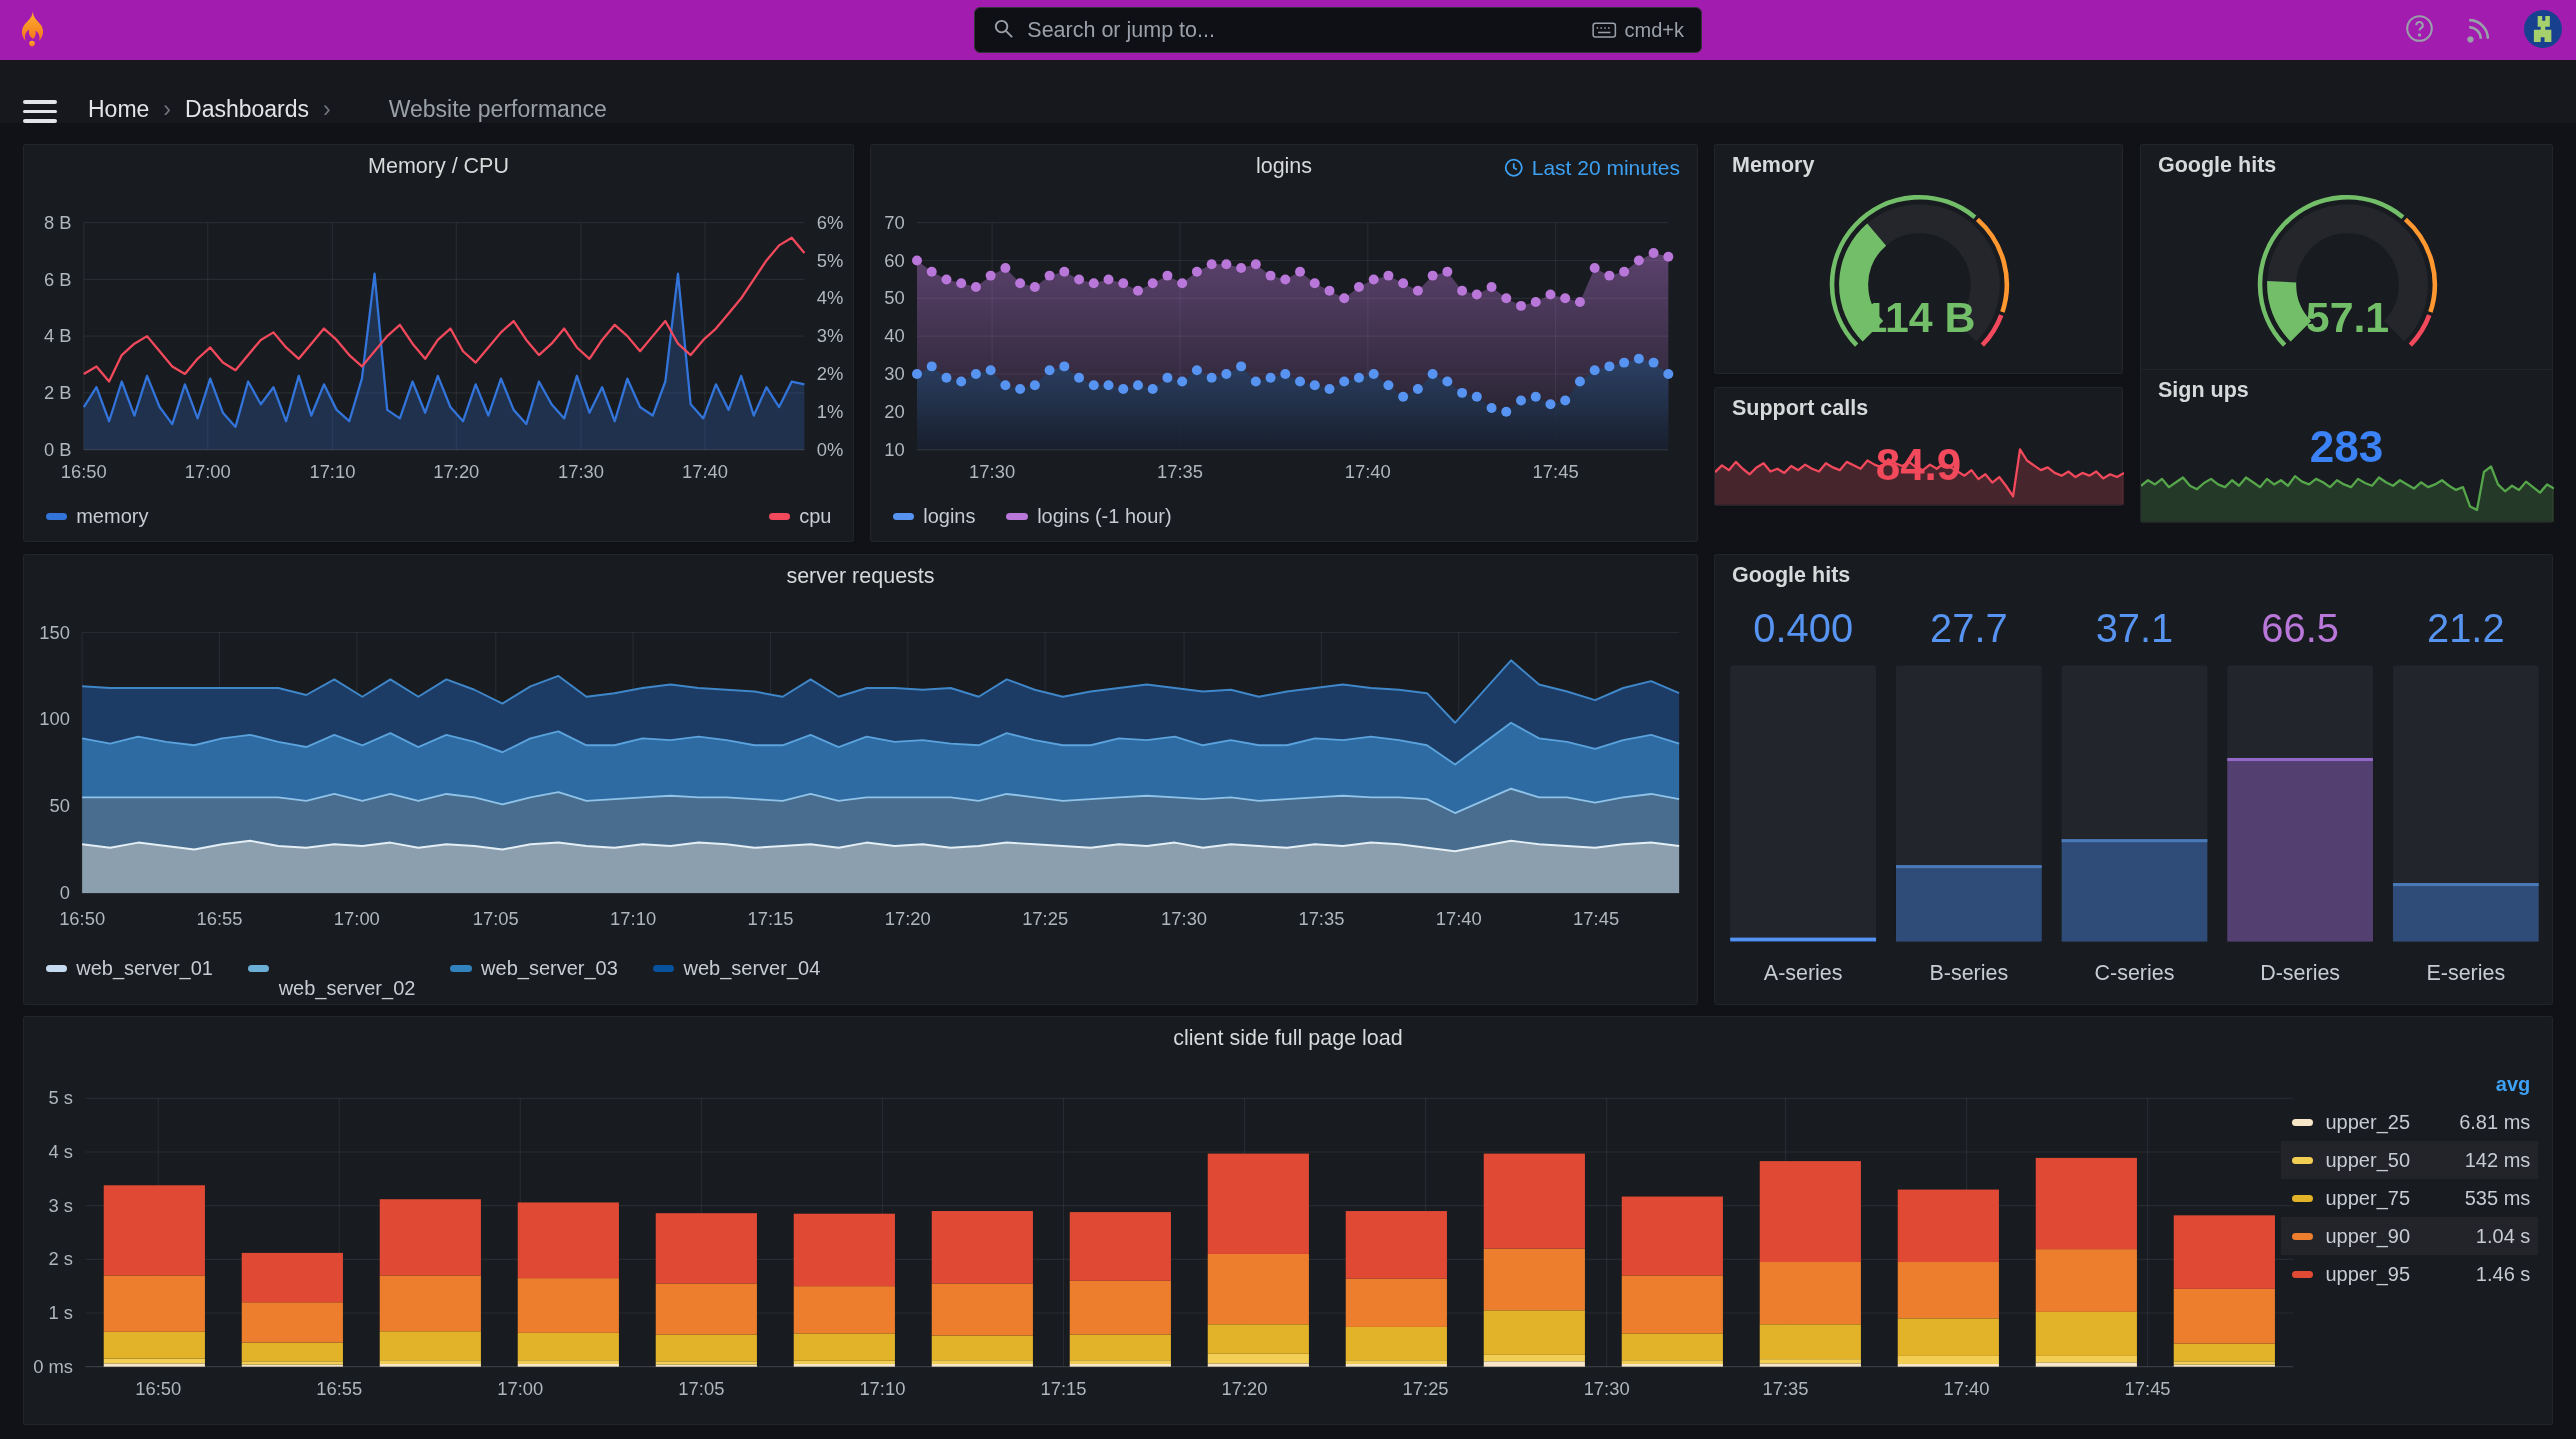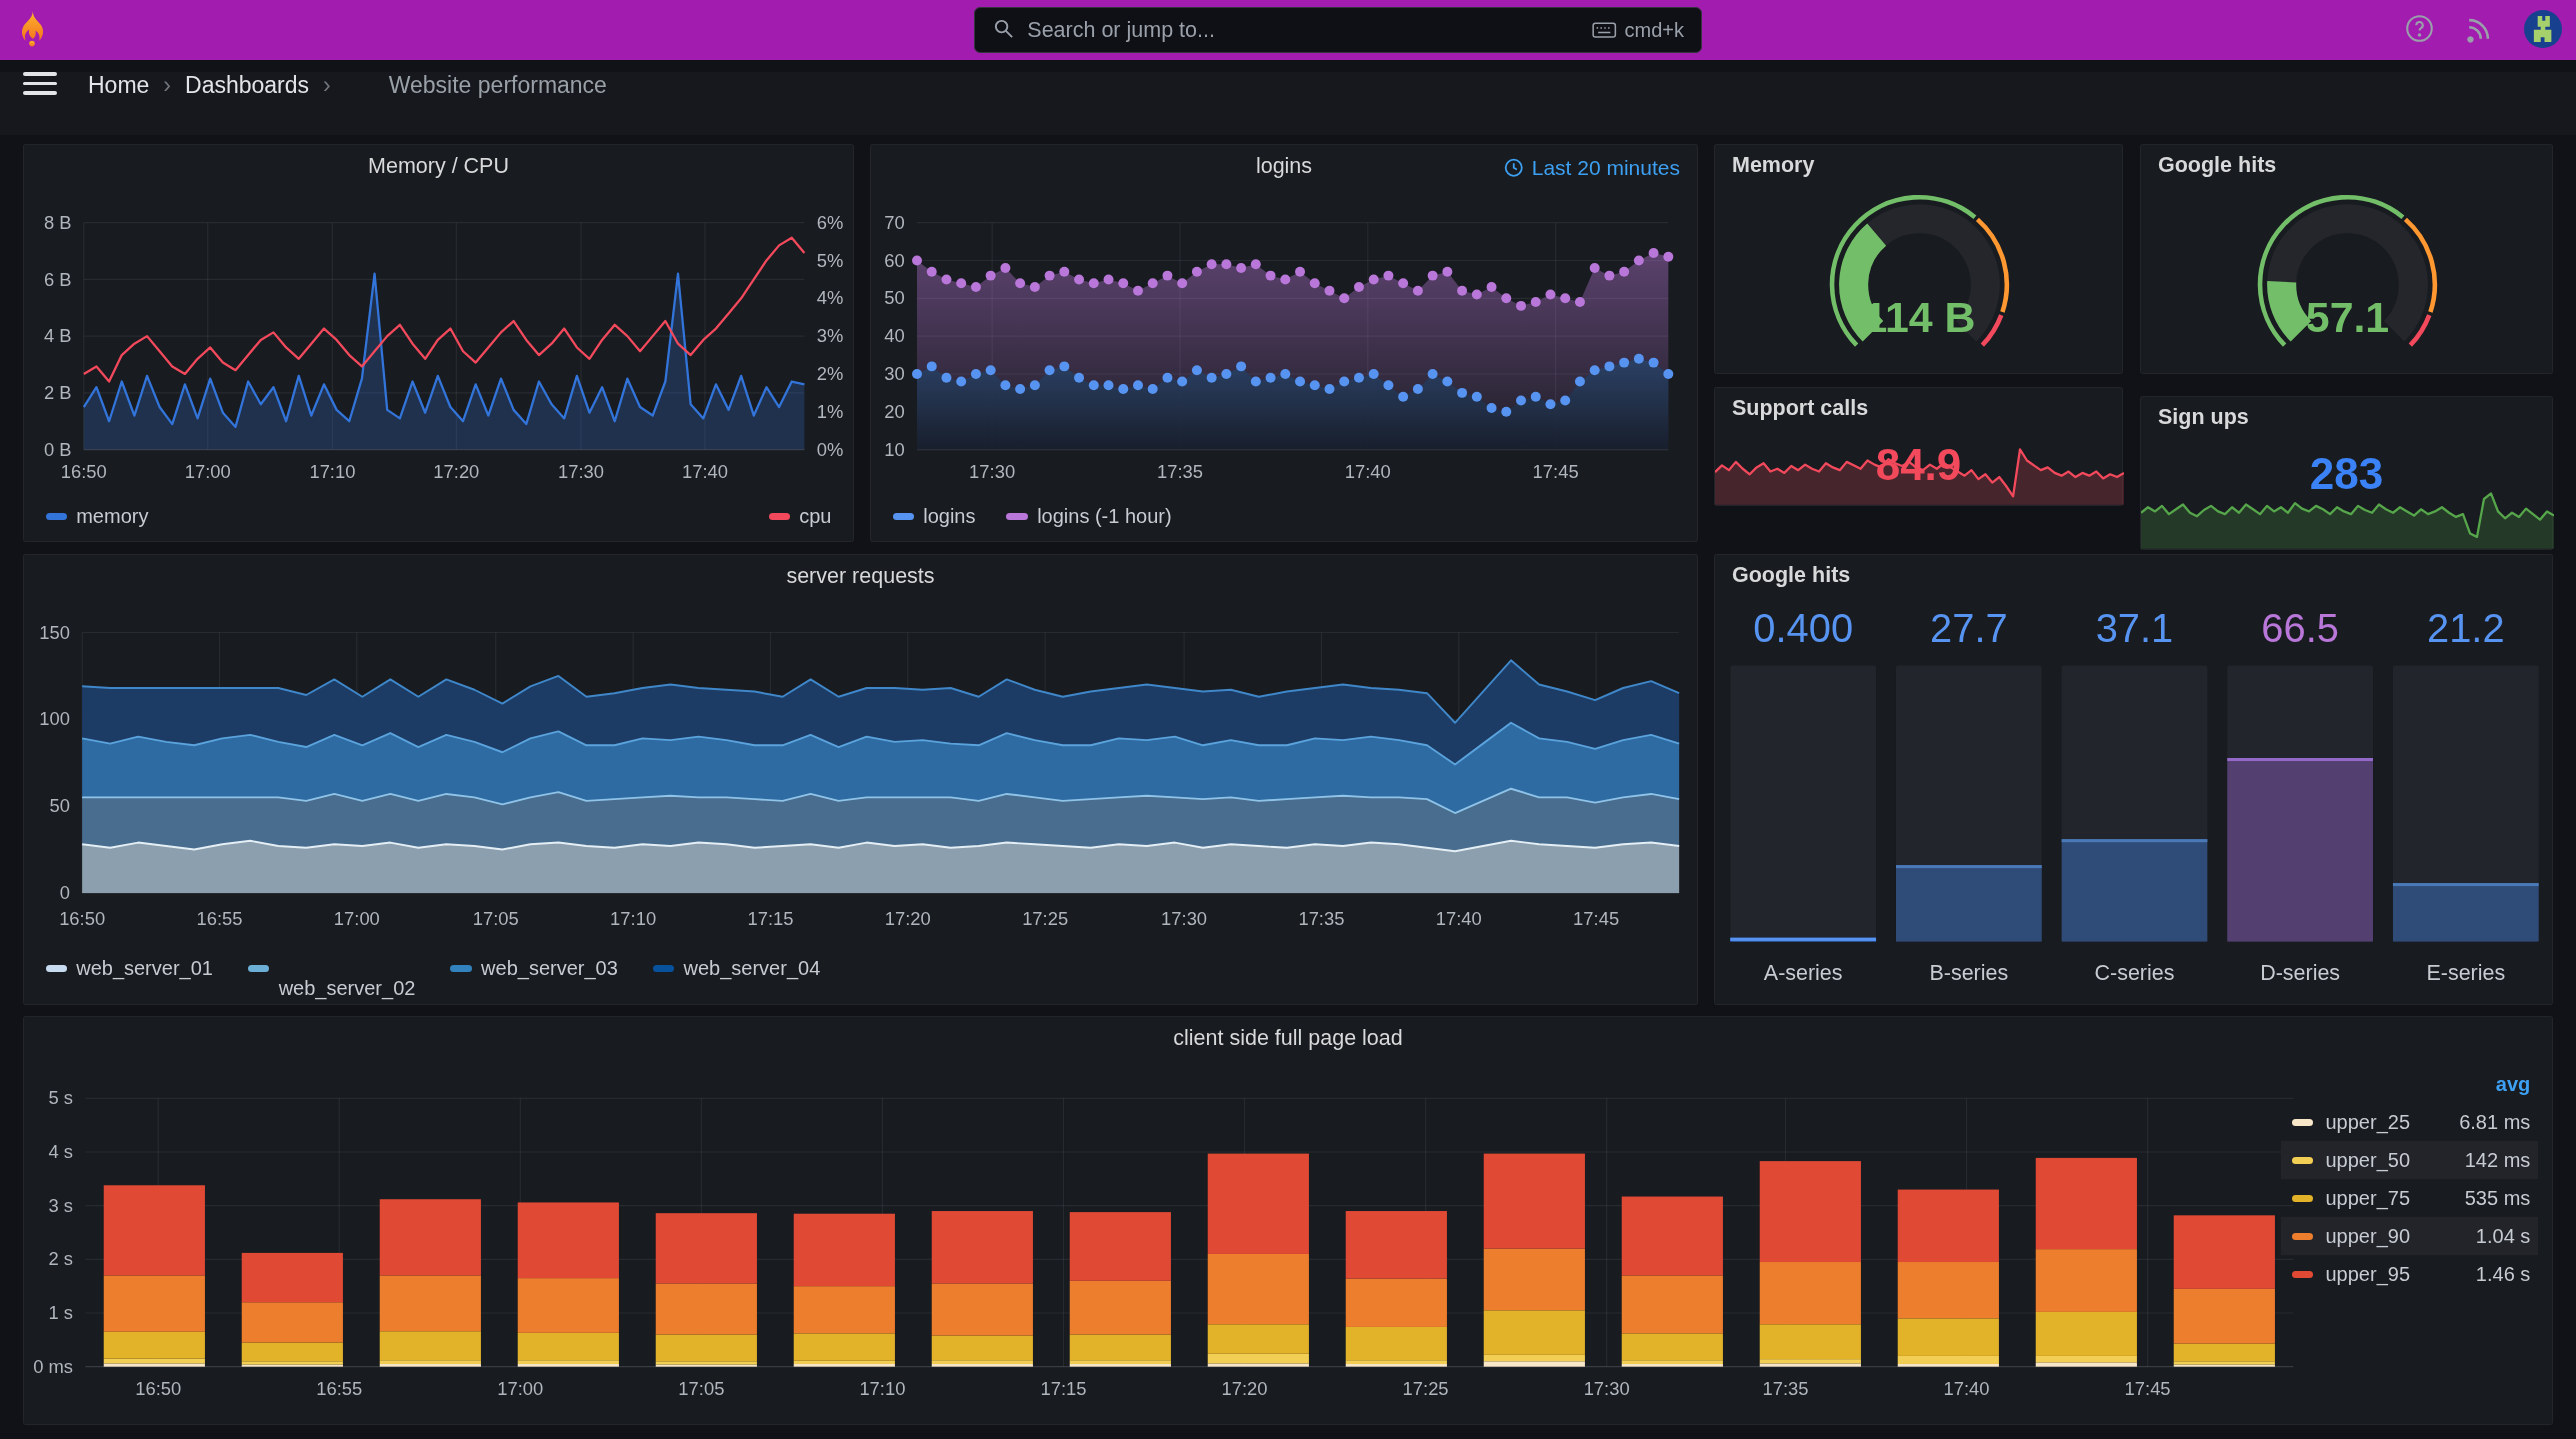--- a/index.html
+++ b/index.html
@@ -6,22 +6,22 @@
   html,body { width:2576px; height:1440px; background:#111217; overflow:hidden;
     font-family:"Liberation Sans", sans-serif; color:#d8d9da; }
   .topbar { position:absolute; left:0; top:0; width:2576px; height:60px; background:#a21caf; }
   .logo { position:absolute; left:12.3px; top:10px; width:40px; height:40px; }
   .searchbox { position:absolute; left:974px; top:7px; width:728px; height:46px;
     background:#0f1015; border:0.8px solid #33353c; border-radius:6.1px;
     display:flex; align-items:center; padding:0 17px; gap:12.3px; }
   .searchbox .ph { color:#9aa0aa; font-size:21.5px; flex:1; }
   .searchbox .kbd { color:#9aa0aa; font-size:20px; display:flex; align-items:center; gap:7.7px; }
   .topicons { position:absolute; right:14px; top:0; height:60px; display:flex; align-items:center; gap:29px; }
-  .crumbbar { position:absolute; left:0; top:72px; width:2576px; height:63px; background:#17181d;
-    display:flex; align-items:flex-start; padding:0 23px; }
+  .crumbbar { position:absolute; left:0; top:60px; width:2576px; height:63px; background:#17181d;
+    display:flex; align-items:flex-end; padding:0 23px; }
   .burger { width:34px; height:23px; display:flex; flex-direction:column; justify-content:space-between; margin-right:31px; cursor:pointer; }
   .burger i { display:block; height:3.8px; background:#e3e4e8; border-radius:2.3px; }
   .crumb { font-size:23px; color:#e3e4e8; font-weight:500; }
   .crumb.dim { color:#9aa0a8; font-weight:400;margin-left:44px; }
   .csep { color:#70757d; font-size:23px; margin:0 14px; }
   .chevup { position:absolute; right:21.5px; top:77px; }
   .panel { position:absolute; background:#181b1f; border:0.8px solid #23252a; border-radius:2.3px; }
   .panel-title { height:43px; line-height:43px; text-align:center; font-size:21.5px; font-weight:500; color:#d8d9da;
     white-space:nowrap; overflow:hidden; cursor:pointer; }
   .panel-title.tl { text-align:left; padding-left:17px; height:38px; line-height:41px; font-weight:600; }
@@ -356,21 +356,21 @@
 
 <div class="panel" style="left:1714px;top:387px;width:409px;height:119px">
   <div class="panel-title tl">Support calls</div>
   <div class="statval" style="top:52px;color:#f2495c">84.9</div>
   <div class="sparkwrap" id="spark-support_calls"><svg viewBox="0 0 534 96" width="409" height="74">
         <polygon points="0.0,53.5 9.1,44.5 18.1,50.8 27.2,40.0 36.2,49.0 45.3,56.2 54.3,47.2 63.4,41.8 72.4,52.6 81.5,49.0 90.5,54.4 99.6,45.4 108.6,50.8 117.7,43.6 126.7,49.0 135.8,52.6 144.8,41.8 153.9,47.2 162.9,50.8 172.0,40.0 181.0,44.5 190.1,49.0 199.1,38.2 208.2,43.6 217.2,47.2 226.3,36.4 235.3,41.8 244.4,45.4 253.4,40.0 262.5,47.2 271.5,50.8 280.6,43.6 289.6,49.0 298.7,41.8 307.7,47.2 316.8,52.6 325.8,58.0 334.9,50.8 343.9,62.5 353.0,56.2 362.0,67.0 371.1,59.8 380.1,71.5 389.2,85.0 398.2,23.8 407.3,38.2 416.3,44.5 425.4,50.8 434.4,47.2 443.5,54.4 452.5,58.0 461.6,52.6 470.6,59.8 479.7,54.4 488.7,58.0 497.8,52.6 506.8,61.6 515.9,56.2 524.9,59.8 534.0,54.4 534,96 0,96" fill="#f2495c" fill-opacity="0.22"></polygon>
         <polyline points="0.0,53.5 9.1,44.5 18.1,50.8 27.2,40.0 36.2,49.0 45.3,56.2 54.3,47.2 63.4,41.8 72.4,52.6 81.5,49.0 90.5,54.4 99.6,45.4 108.6,50.8 117.7,43.6 126.7,49.0 135.8,52.6 144.8,41.8 153.9,47.2 162.9,50.8 172.0,40.0 181.0,44.5 190.1,49.0 199.1,38.2 208.2,43.6 217.2,47.2 226.3,36.4 235.3,41.8 244.4,45.4 253.4,40.0 262.5,47.2 271.5,50.8 280.6,43.6 289.6,49.0 298.7,41.8 307.7,47.2 316.8,52.6 325.8,58.0 334.9,50.8 343.9,62.5 353.0,56.2 362.0,67.0 371.1,59.8 380.1,71.5 389.2,85.0 398.2,23.8 407.3,38.2 416.3,44.5 425.4,50.8 434.4,47.2 443.5,54.4 452.5,58.0 461.6,52.6 470.6,59.8 479.7,54.4 488.7,58.0 497.8,52.6 506.8,61.6 515.9,56.2 524.9,59.8 534.0,54.4" fill="none" stroke="#f2495c" stroke-width="3" stroke-linejoin="round"></polyline>
       </svg></div>
 </div>
 
-<div class="panel" style="left:2140px;top:396px;width:413px;height:154px">
+<div class="panel" style="left:2140px;top:369px;width:413px;height:154px">
   <div class="panel-title tl">Sign ups</div>
   <div class="statval" style="top:52px;color:#3b82f6">283</div>
   <div class="sparkwrap" id="spark-sign_ups"><svg viewBox="0 0 539 96" width="413" height="74">
         <polygon points="0.0,49.0 9.1,41.8 18.3,47.2 27.4,40.0 36.5,50.8 45.7,44.5 54.8,38.2 63.9,49.0 73.1,53.5 82.2,45.4 91.4,40.0 100.5,47.2 109.6,50.8 118.8,41.8 127.9,49.0 137.0,38.2 146.2,44.5 155.3,50.8 164.4,40.0 173.6,47.2 182.7,41.8 191.8,49.0 201.0,36.4 210.1,43.6 219.3,47.2 228.4,40.0 237.5,44.5 246.7,50.8 255.8,41.8 264.9,47.2 274.1,50.8 283.2,40.0 292.3,45.4 301.5,49.0 310.6,38.2 319.7,44.5 328.9,49.0 338.0,41.8 347.2,47.2 356.3,52.6 365.4,44.5 374.6,50.8 383.7,47.2 392.8,41.8 402.0,49.0 411.1,54.4 420.2,50.8 429.4,76.0 438.5,80.5 447.6,31.0 456.8,23.8 465.9,47.2 475.1,56.2 484.2,49.0 493.3,54.4 502.5,43.6 511.6,50.8 520.7,58.0 529.9,47.2 539.0,52.6 539,96 0,96" fill="#56a64b" fill-opacity="0.22"></polygon>
         <polyline points="0.0,49.0 9.1,41.8 18.3,47.2 27.4,40.0 36.5,50.8 45.7,44.5 54.8,38.2 63.9,49.0 73.1,53.5 82.2,45.4 91.4,40.0 100.5,47.2 109.6,50.8 118.8,41.8 127.9,49.0 137.0,38.2 146.2,44.5 155.3,50.8 164.4,40.0 173.6,47.2 182.7,41.8 191.8,49.0 201.0,36.4 210.1,43.6 219.3,47.2 228.4,40.0 237.5,44.5 246.7,50.8 255.8,41.8 264.9,47.2 274.1,50.8 283.2,40.0 292.3,45.4 301.5,49.0 310.6,38.2 319.7,44.5 328.9,49.0 338.0,41.8 347.2,47.2 356.3,52.6 365.4,44.5 374.6,50.8 383.7,47.2 392.8,41.8 402.0,49.0 411.1,54.4 420.2,50.8 429.4,76.0 438.5,80.5 447.6,31.0 456.8,23.8 465.9,47.2 475.1,56.2 484.2,49.0 493.3,54.4 502.5,43.6 511.6,50.8 520.7,58.0 529.9,47.2 539.0,52.6" fill="none" stroke="#56a64b" stroke-width="3" stroke-linejoin="round"></polyline>
       </svg></div>
 </div>
 
 <div class="panel" style="left:23px;top:554px;width:1675px;height:451px">
   <div class="panel-title">server requests</div>

